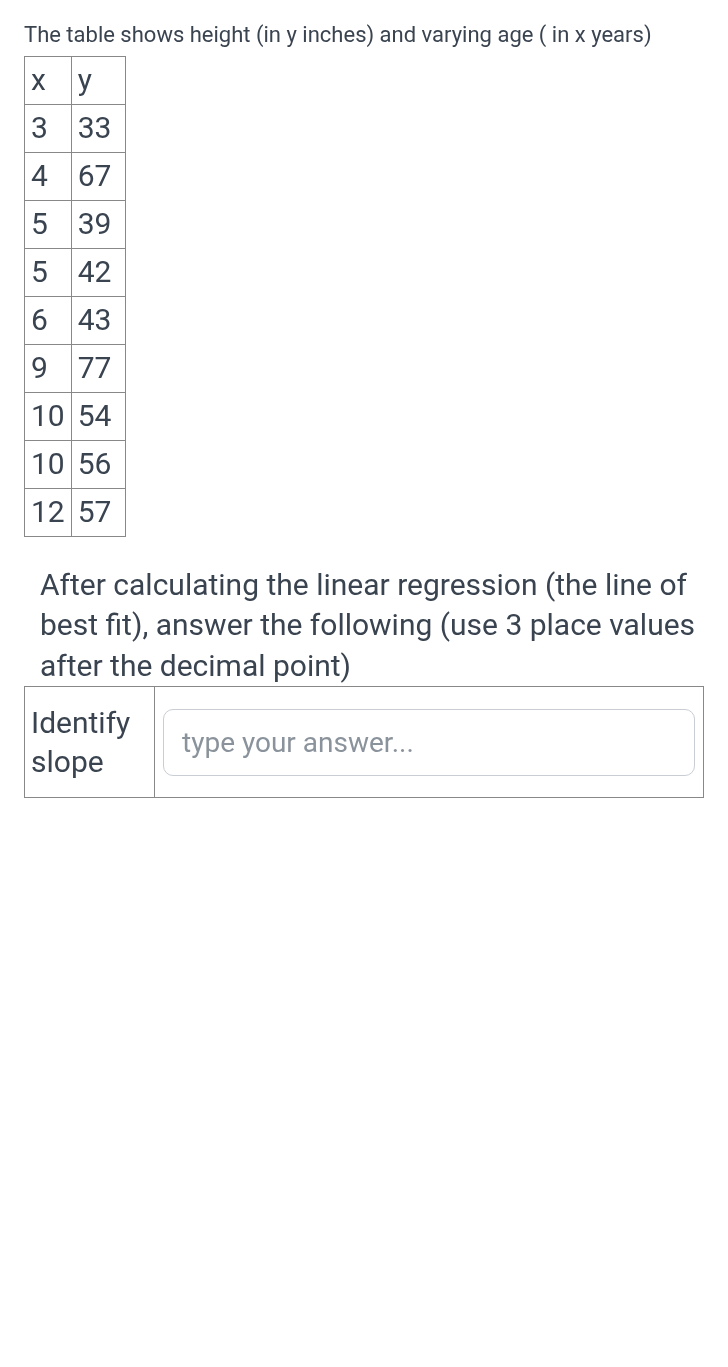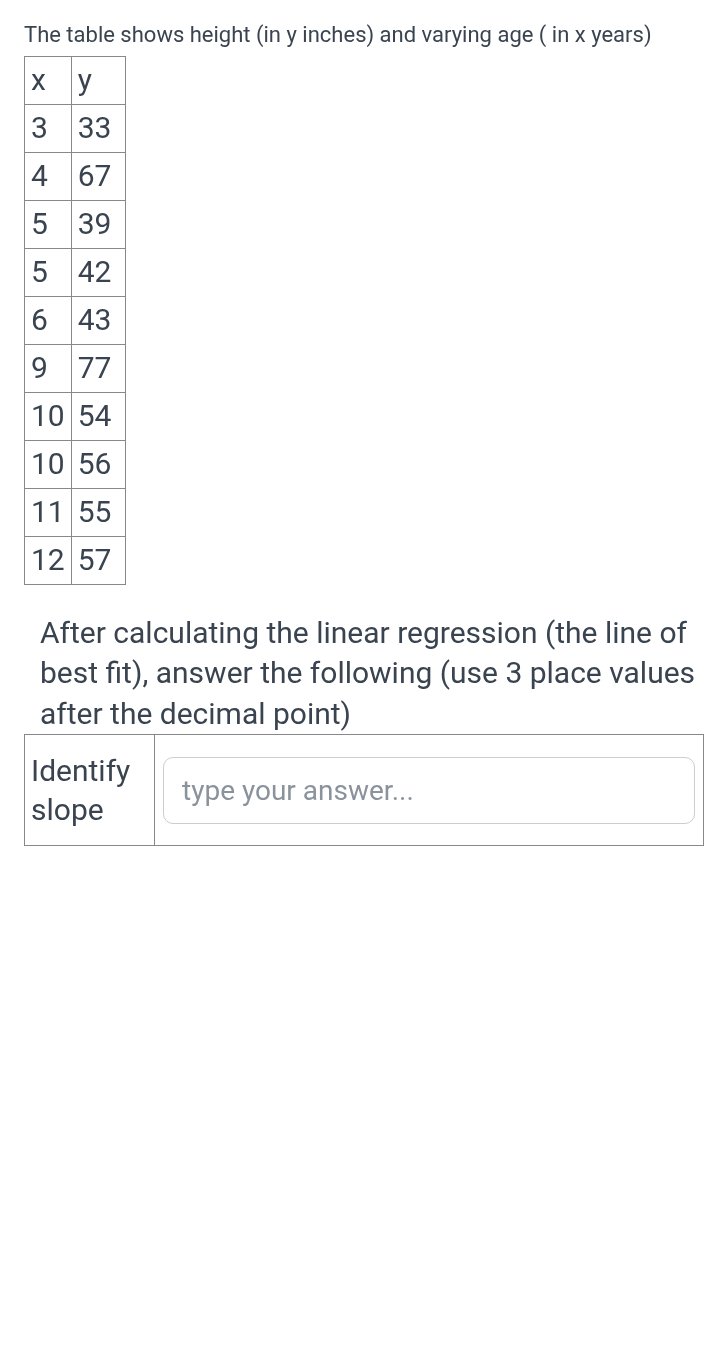--- a/index.html
+++ b/index.html
@@ -103,24 +103,20 @@
   </tr>
   <tr>
     <td class="x">10</td>
     <td class="y">54</td>
   </tr>
   <tr>
     <td class="x">10</td>
     <td class="y">56</td>
   </tr>
   <tr>
-    <td class="x">11</td>
-    <td class="y">55</td>
-  </tr>
-  <tr>
     <td class="x">12</td>
     <td class="y">57</td>
   </tr>
 </tbody>
   </table>
 
 <div class="instr">After calculating the linear regression (the line of best fit), answer the following (use 3 place values after the decimal point)</div>
 
 <table class="answer-table">
   <tbody>

